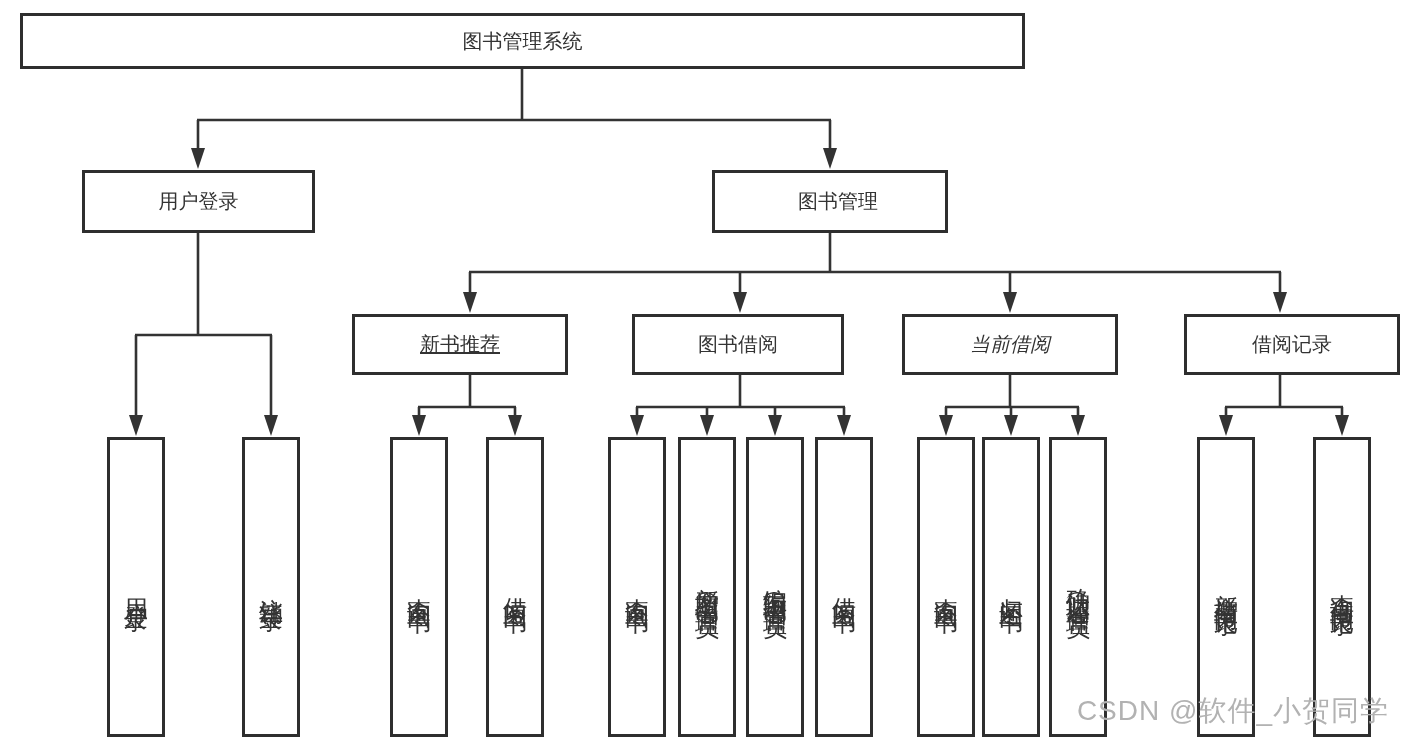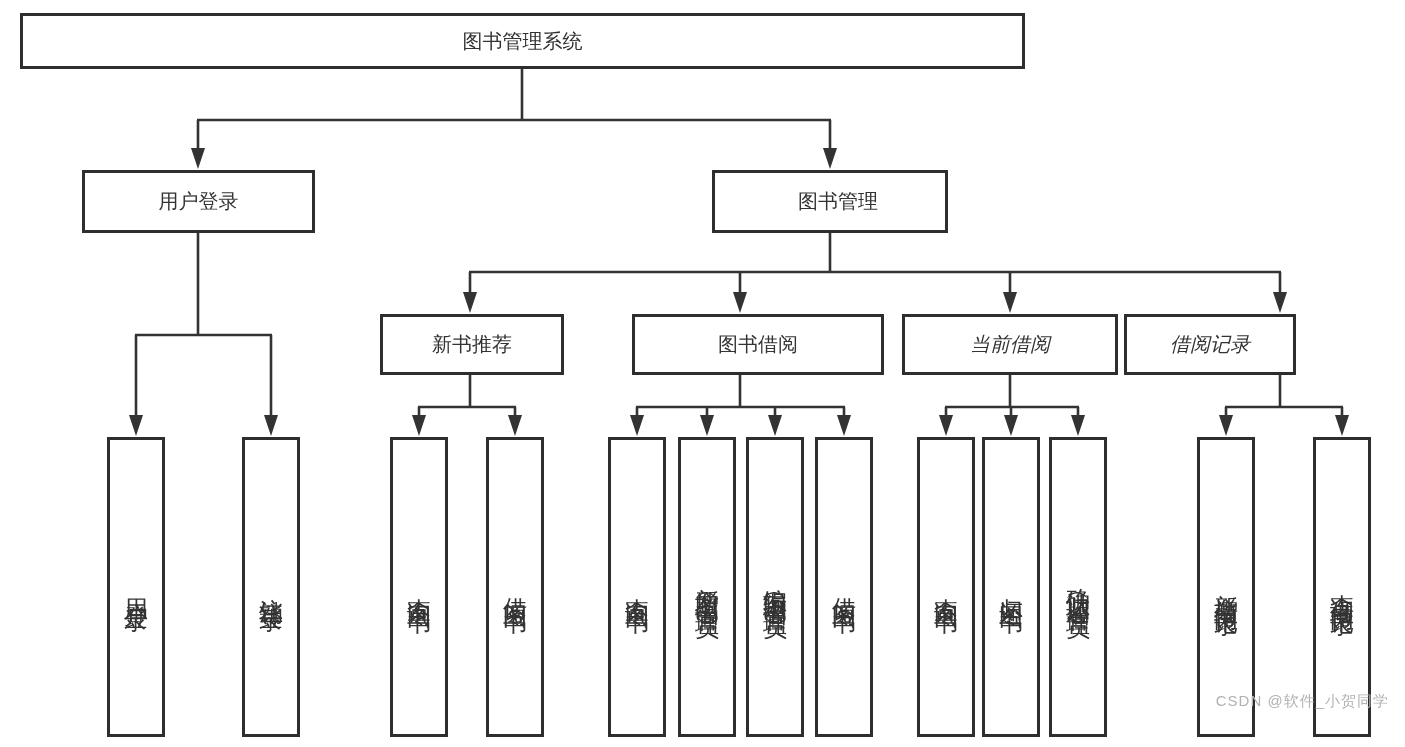--- a/index.html
+++ b/index.html
@@ -58,21 +58,21 @@
     text-orientation:mixed;
     font-size:24px;
     letter-spacing:4px;
     line-height:1;
     white-space:nowrap;
   }
   .watermark{
     position:absolute;
     top:692px;
     right:16px;
-    font-size:15px;
+    font-size:28px;
     color:var(--watermark);
     z-index:3;
     letter-spacing:1px;
   }
 </style>
 </head>
 <body>
 
 <div class="canvas">
 
@@ -136,24 +136,24 @@
     <polygon points="1226,436 1219,415 1233,415"></polygon>
     <line x1="1342" y1="407" x2="1342" y2="419"></line>
     <polygon points="1342,436 1335,415 1349,415"></polygon>
   </svg>
 
   <div class="box root">图书管理系统</div>
 
   <div class="box lvl l2" style="left:82px;width:233px;">用户登录</div>
   <div class="box lvl l2" style="left:712px;width:236px;padding-left:16px;">图书管理</div>
 
-  <div class="box lvl l3" style="left:380px;width:184px;">新书推荐</div>
-  <div class="box lvl l3" style="left:632px;width:252px;">图书借阅</div>
+  <div class="box lvl l3" style="left:352px;width:216px;text-decoration:underline;">新书推荐</div>
+  <div class="box lvl l3" style="left:632px;width:212px;">图书借阅</div>
   <div class="box lvl l3" style="left:902px;width:216px;font-style:italic;">当前借阅</div>
-  <div class="box lvl l3" style="left:1124px;width:172px;font-style:italic;">借阅记录</div>
+  <div class="box lvl l3" style="left:1184px;width:216px;">借阅记录</div>
 
   <div class="leaf" style="left:107px;">
     <span class="vtext">用户登录</span>
   </div>
   <div class="leaf" style="left:242px;">
     <span class="vtext">注销登录</span>
   </div>
   <div class="leaf" style="left:390px;">
     <span class="vtext">查询图书</span>
   </div>

